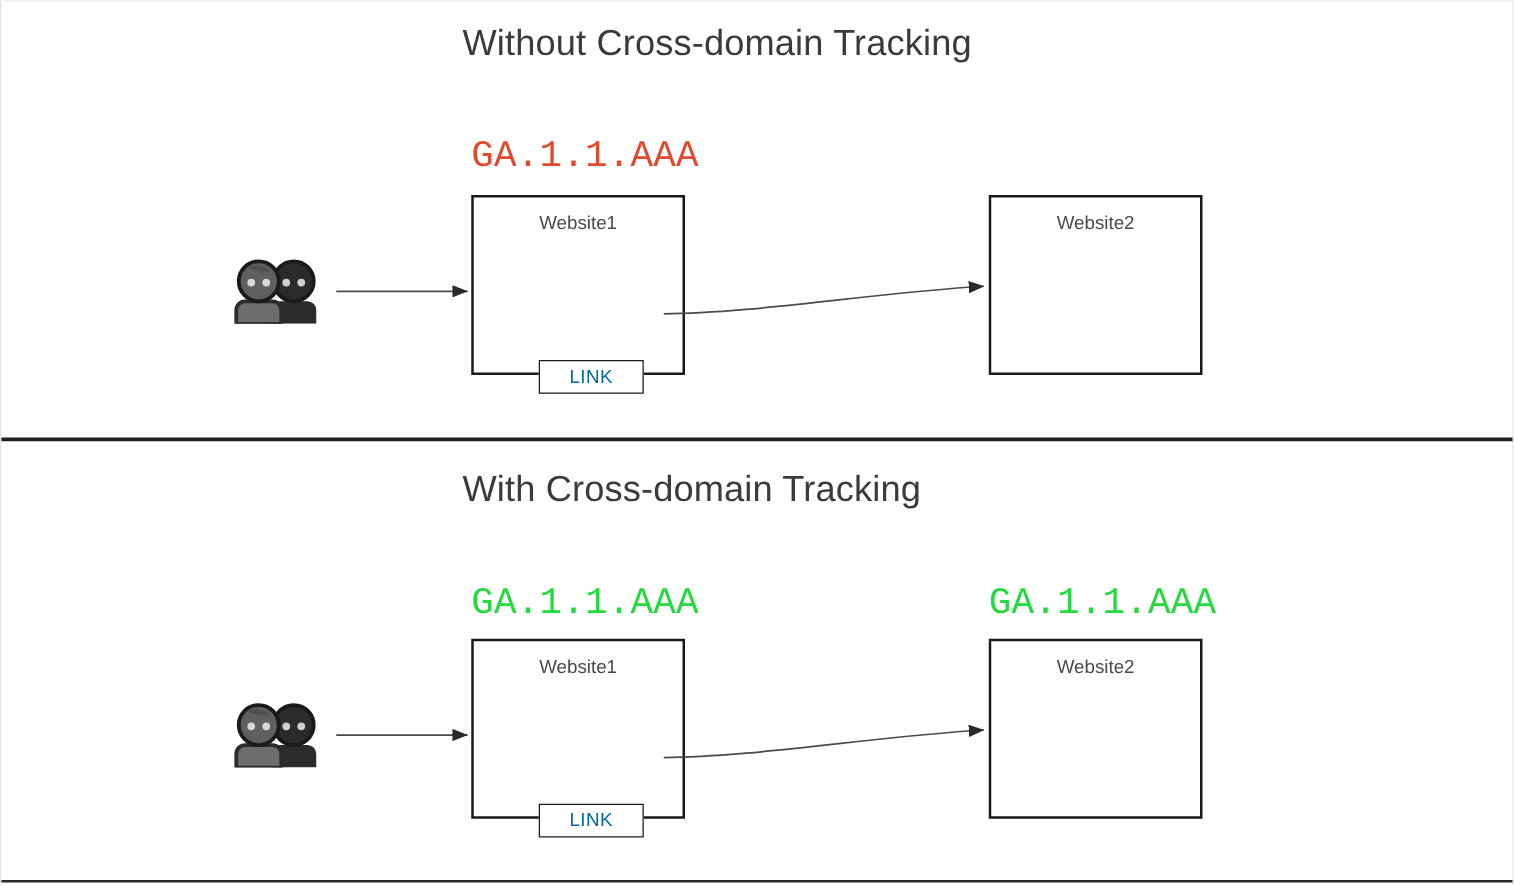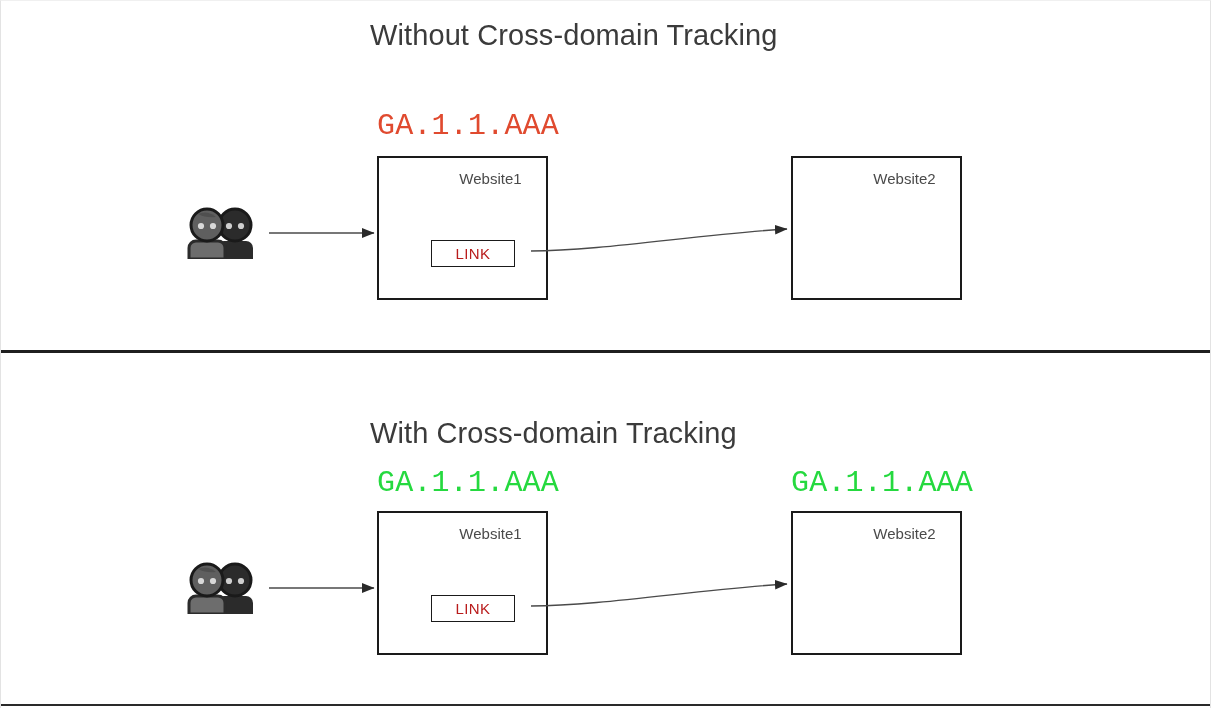--- a/index.html
+++ b/index.html
@@ -72,35 +72,35 @@
   }
   .site-label {
     position: absolute;
     top: 12px;
     left: 0;
     width: 100%;
     text-align: center;
     font-size: 15px;
     color: #4a4a4a;
     white-space: nowrap;
-    margin-left: 28px;
   }
 
   
   .link-btn {
     position: absolute;
     background: #ffffff;
     border: 1.5px solid #1a1a1a;
     box-sizing: border-box;
     display: flex;
     align-items: center;
     justify-content: center;
     font-size: 15px;
-    color: #b91c1c;
+    color: #0369a1;
     letter-spacing: 0.4px;
+    margin-top: 48px;
   }
 
   
   .connectors {
     position: absolute;
     left: 0;
     top: 0;
     width: 1211px;
     height: 708px;
     pointer-events: none;
@@ -148,21 +148,21 @@
 
     <div class="site-box" style="left:790px; top:155px; width:171px; height:144px;">
       <div class="site-label">Website2</div>
     </div>
   </div>
 
   <div class="panel-divider" id="divider-mid"></div>
 
   <div class="panel" id="panel-bottom">
 
-    <div class="panel-title" style="left:369px; top:23px;margin-top:41px;">With Cross-domain Tracking</div>
+    <div class="panel-title" style="left:369px; top:23px;">With Cross-domain Tracking</div>
 
     <div class="ga-label ga-green" style="left:376px; top:113px;">GA.1.1.AAA</div>
 
     <div class="ga-label ga-green" style="left:790px; top:113px;">GA.1.1.AAA</div>
 
     <div class="users-icon" style="left:181px; top:557px; margin-top:-352px;">
       <svg width="78" height="56" viewBox="0 0 78 56" xmlns="http://www.w3.org/2000/svg">
         <path d="M42 38 h22 a7 7 0 0 1 7 7 v11 h-36 v-11 a7 7 0 0 1 7 -7 z" fill="#2b2b2b"></path>
         <circle cx="53" cy="22" r="16" fill="#2b2b2b"></circle>
         <circle cx="53" cy="22" r="16" fill="none" stroke="#1a1a1a" stroke-width="3"></circle>

